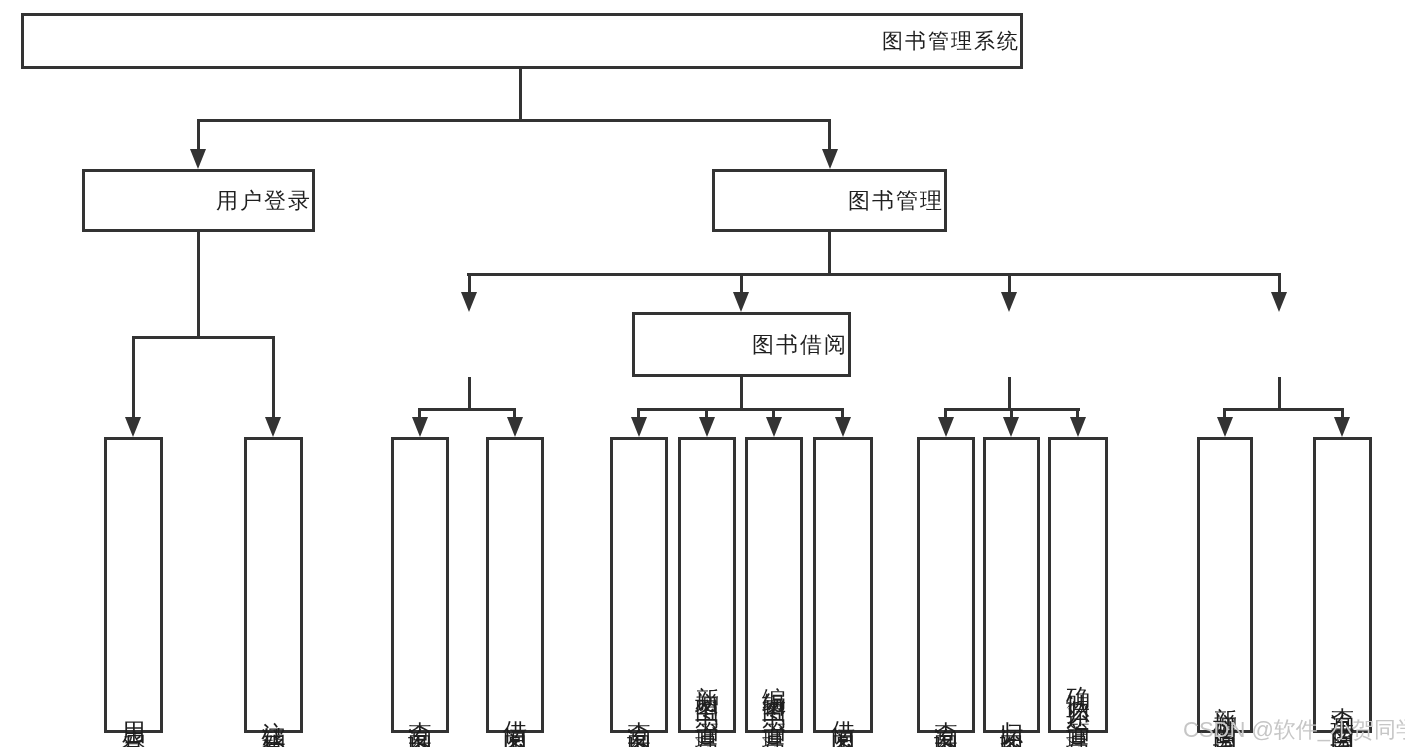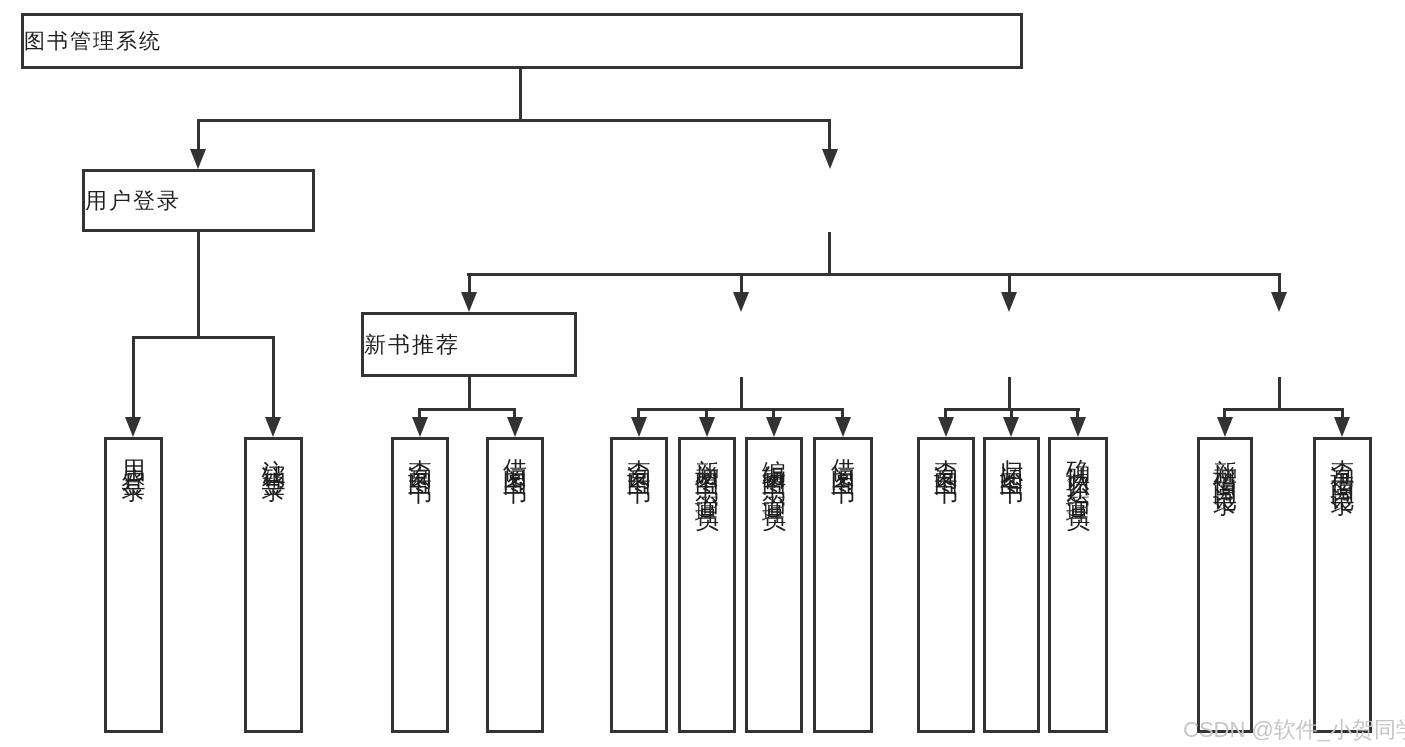--- a/index.html
+++ b/index.html
@@ -2,21 +2,21 @@
 <html><head>
 <meta charset="utf-8">
 <style>
   html,body{margin:0;padding:0;background:#ffffff;}
   #canvas{
     position:relative;width:1405px;height:747px;background:#ffffff;overflow:hidden;
     font-family:"Liberation Sans","DejaVu Sans",sans-serif;color:#1f1f1f;
   }
   .box{
     position:absolute;box-sizing:border-box;border:3px solid #333333;background:#ffffff;
-    display:flex;align-items:center;justify-content:flex-start;
+    display:flex;align-items:center;justify-content:flex-end;
   }
   .h{font-size:22px;letter-spacing:2px;}
   .root-label{font-size:21px;letter-spacing:2px;}
   .v{
     writing-mode:vertical-rl;text-orientation:mixed;
     font-size:24px;letter-spacing:7px;line-height:1;
   }
   .ln{position:absolute;background:#333333;}
   .arr{
     position:absolute;width:0;height:0;
@@ -40,41 +40,44 @@
   <div class="ln" style="left:519px;top:69px;width:3px;height:53px"></div>
   <div class="ln" style="left:197px;top:119px;width:634px;height:3px"></div>
   <div class="ln" style="left:197px;top:119px;width:3px;height:33px"></div>
   <div class="arr" style="left:190px;top:149px"></div>
   <div class="ln" style="left:828px;top:119px;width:3px;height:33px"></div>
   <div class="arr" style="left:822px;top:149px"></div>
 
   <div class="box" style="left:82px;top:169px;width:233px;height:63px">
     <span class="h">用户登录</span>
   </div>
+  <div class="box" style="left:712px;top:169px;width:235px;height:63px">
+    <span class="h">图书管理</span>
+  </div>
 
   <div class="ln" style="left:197px;top:232px;width:3px;height:104px"></div>
   <div class="ln" style="left:132px;top:336px;width:142px;height:3px"></div>
   <div class="ln" style="left:132px;top:336px;width:3px;height:83px"></div>
   <div class="arr" style="left:125px;top:417px"></div>
   <div class="ln" style="left:272px;top:336px;width:3px;height:83px"></div>
   <div class="arr" style="left:265px;top:417px"></div>
 
   <div class="ln" style="left:828px;top:232px;width:3px;height:44px"></div>
   <div class="ln" style="left:467px;top:273px;width:814px;height:3px"></div>
   <div class="ln" style="left:468px;top:273px;width:3px;height:22px"></div>
   <div class="arr" style="left:461px;top:292px"></div>
   <div class="ln" style="left:740px;top:273px;width:3px;height:22px"></div>
   <div class="arr" style="left:733px;top:292px"></div>
   <div class="ln" style="left:1008px;top:273px;width:3px;height:22px"></div>
   <div class="arr" style="left:1001px;top:292px"></div>
   <div class="ln" style="left:1278px;top:273px;width:3px;height:22px"></div>
   <div class="arr" style="left:1271px;top:292px"></div>
 
-  <div class="box" style="left:361px;top:312px;width:216px;height:65px">
-    <span class="h">新书推荐</span>
+  <div class="box" style="left:632px;top:312px;width:219px;height:65px">
+    <span class="h">图书借阅</span>
   </div>
 
   <div class="ln" style="left:468px;top:377px;width:3px;height:33px"></div>
   <div class="ln" style="left:419px;top:408px;width:97px;height:3px"></div>
   <div class="ln" style="left:418px;top:408px;width:3px;height:12px"></div>
   <div class="arr" style="left:412px;top:417px"></div>
   <div class="ln" style="left:513px;top:408px;width:3px;height:12px"></div>
   <div class="arr" style="left:507px;top:417px"></div>
 
   <div class="ln" style="left:740px;top:377px;width:3px;height:33px"></div>

